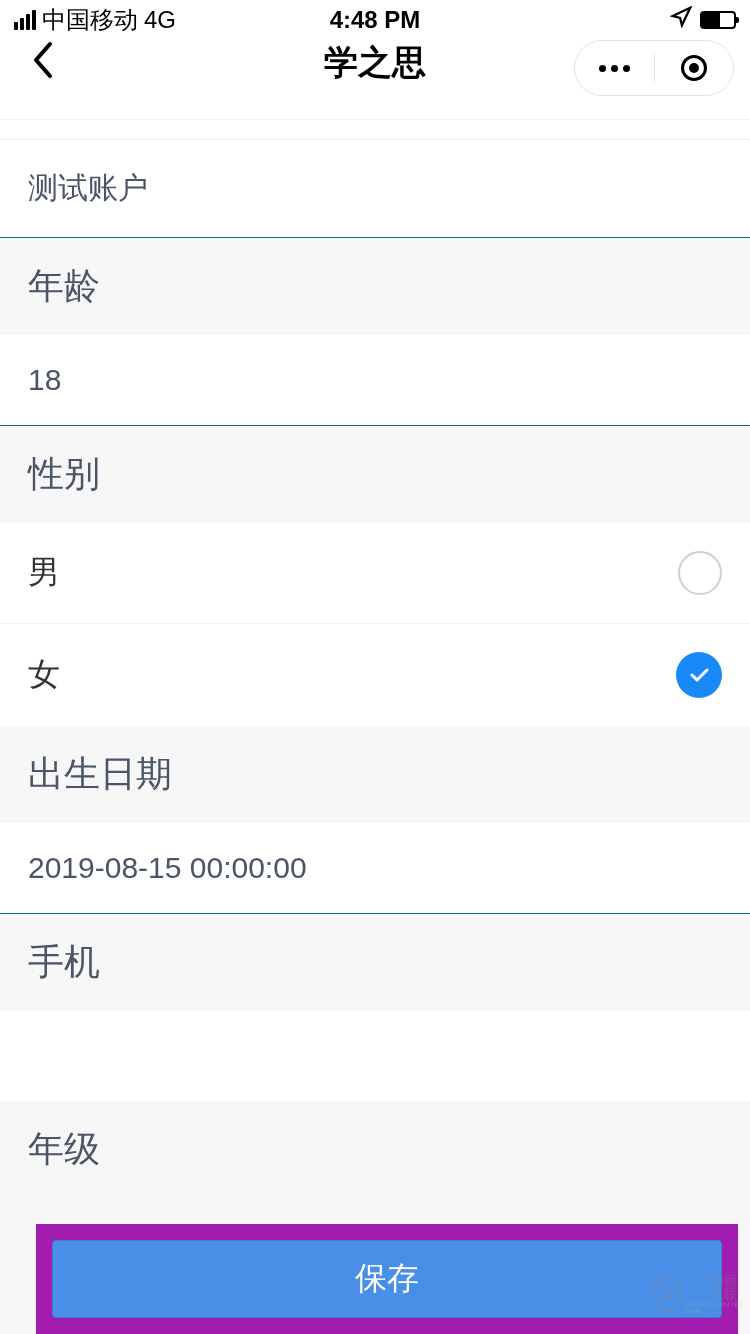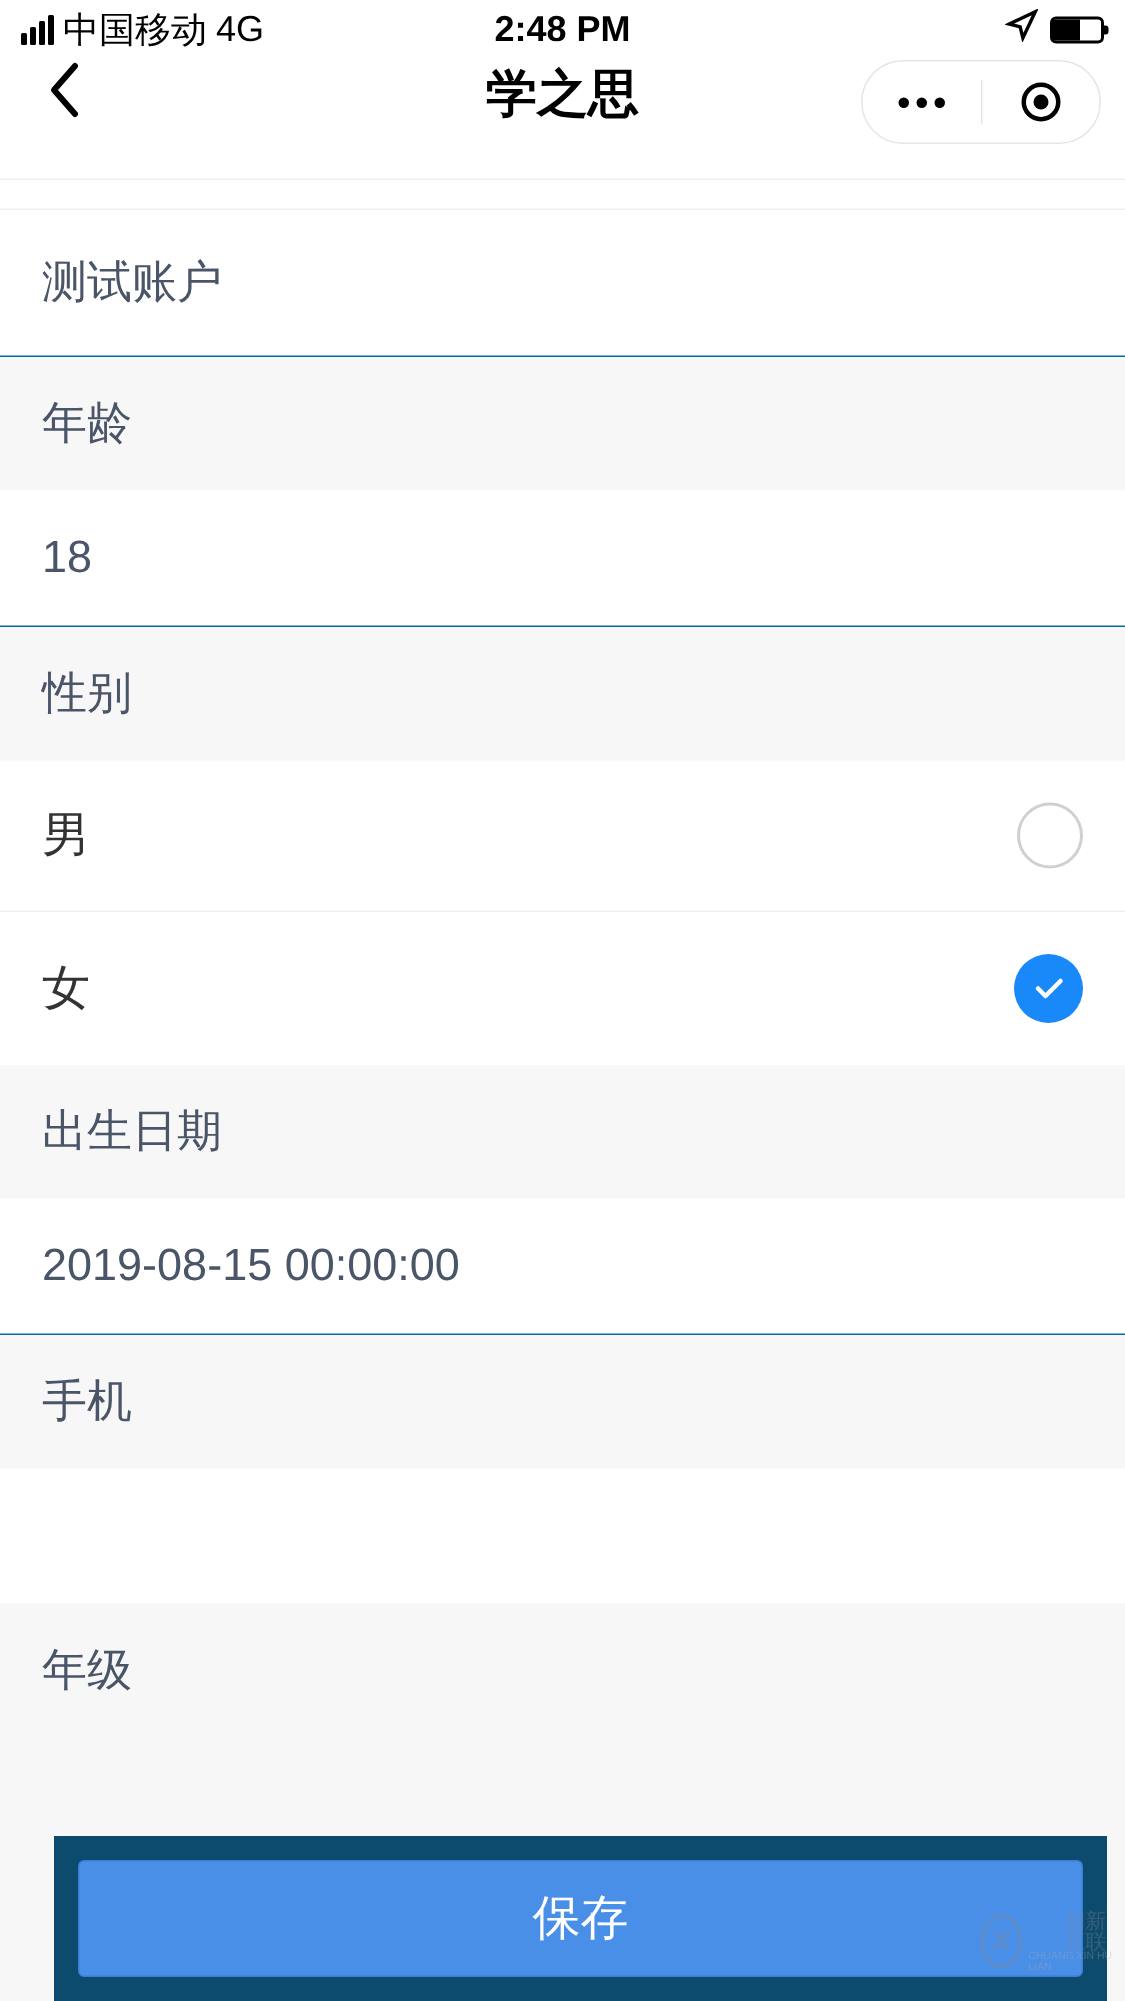--- a/index.html
+++ b/index.html
@@ -151,21 +151,21 @@
     .content {
       width: 100%;
     }
     .partial-section {
       background: #fff;
       height: 20px;
       border-bottom: 1px solid #f0f0f0;
     }
     .section-header {
       padding: 24px 28px;
-      font-size: 30px;
+      font-size: 36px;
       color: #4a5568;
       background: #f7f7f7;
     }
     .cell {
       background: #fff;
       padding: 28px;
       font-size: 30px;
       color: #4a5568;
       border-bottom: 1px solid #0369a1;
     }
@@ -200,21 +200,21 @@
       display: flex;
       align-items: center;
       justify-content: center;
     }
     .footer {
       position: absolute;
       bottom: 0;
       left: 0;
       right: 12px;
       padding: 16px;
-      background: #0c4a6e;
+      background: #a21caf;
       margin-left: 36px;
     }
     .save-button {
       width: 100%;
       height: 78px;
       background: #4a8fe7;
       border: 1px solid #3a7fd7;
       border-radius: 4px;
       color: #fff;
       font-size: 32px;
@@ -264,21 +264,21 @@
   <div class="status-left">
     <div class="signal-bars">
       <div class="signal-bar"></div>
       <div class="signal-bar"></div>
       <div class="signal-bar"></div>
       <div class="signal-bar"></div>
     </div>
     <span>中国移动</span>
     <span>4G</span>
   </div>
-  <div class="status-center">2:48 PM</div>
+  <div class="status-center">4:48 PM</div>
   <div class="status-right">
     <span>
       <svg width="22" height="22" viewBox="0 0 24 24" fill="none" stroke="#000" stroke-width="2.5">
           <path d="M3 11l19-9-9 19-2-8-8-2z"></path>
         </svg>
     </span>
     <div class="battery">
       <div class="battery-level"></div>
     </div>
   </div>

